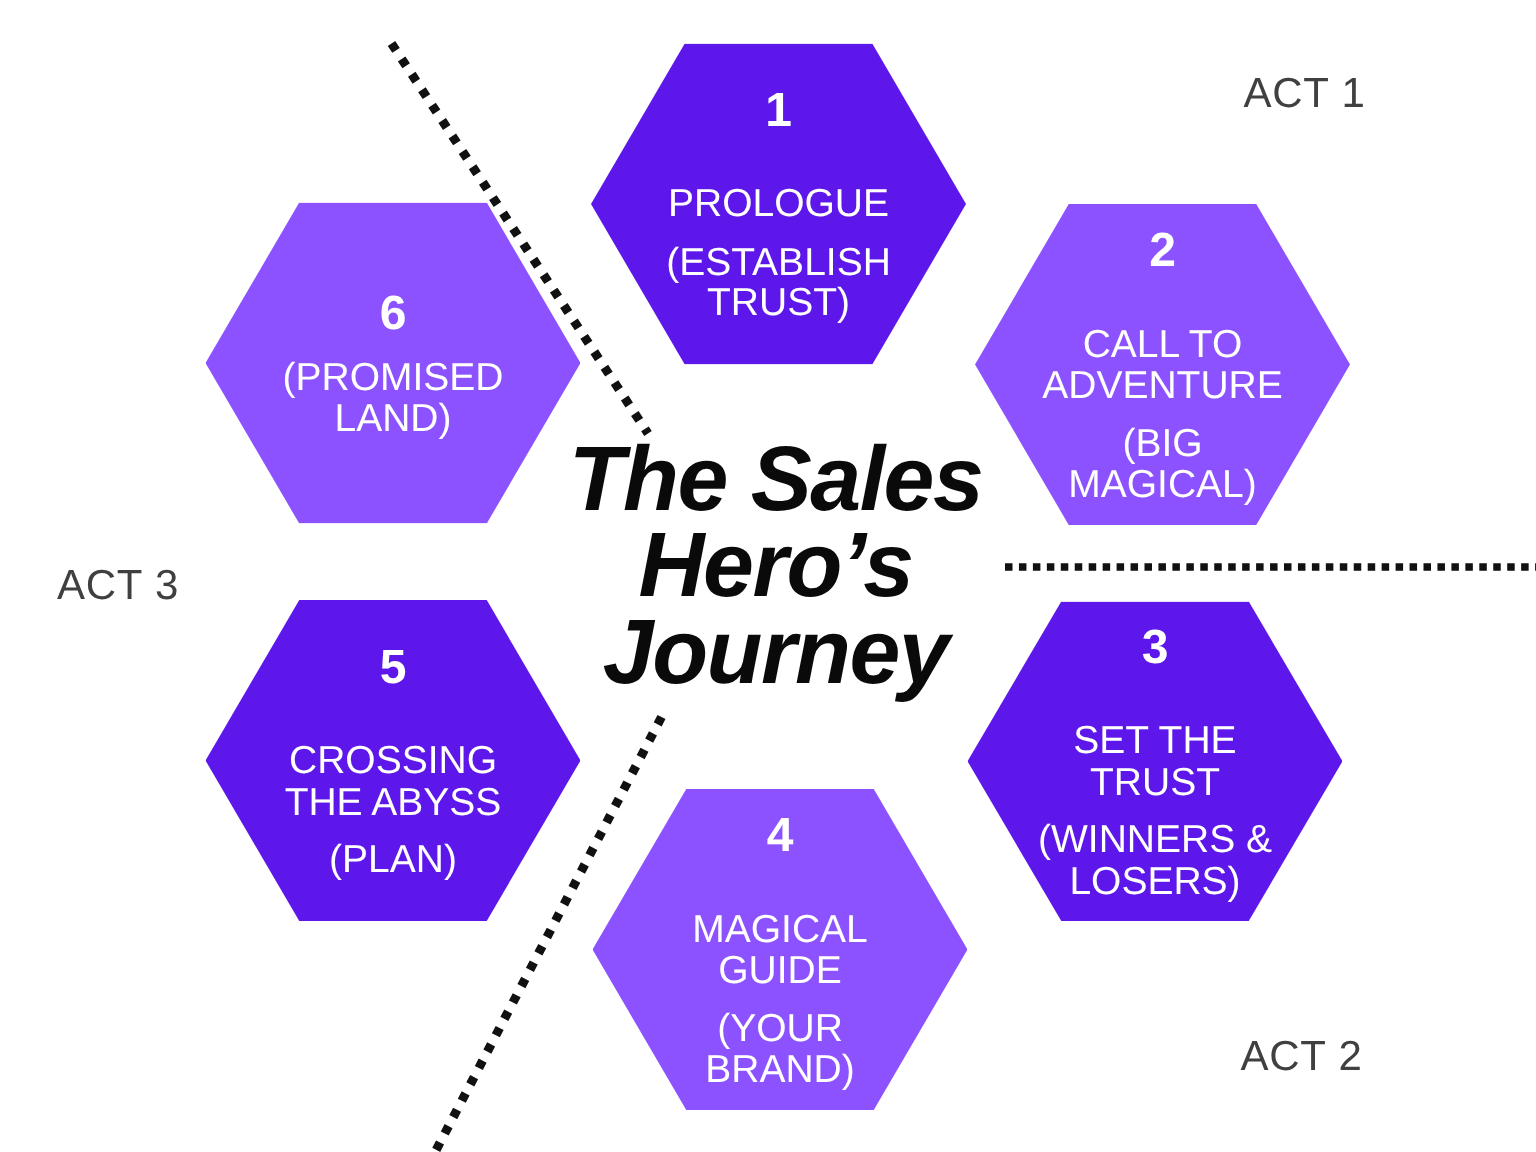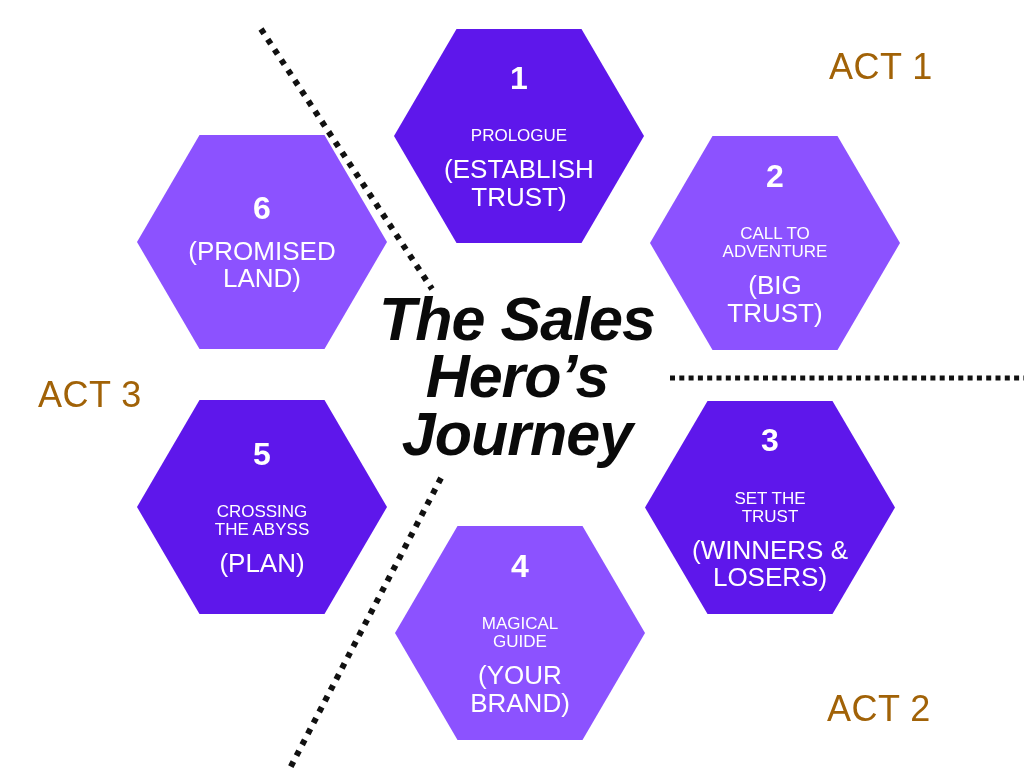--- a/index.html
+++ b/index.html
@@ -24,21 +24,21 @@
     justify-content: center;
     text-align: center;
     color: #ffffff;
   }
   .hex-number {
     font-size: 32px;
     font-weight: bold;
     line-height: 1.1;
   }
   .hex-name {
-    font-size: 17px;
+    font-size: 26px;
     line-height: 1.06;
     margin-top: 31px;
     white-space: pre-line;
   }
   .hex-subtitle {
     font-size: 26px;
     line-height: 1.06;
     margin-top: 11px;
     white-space: pre-line;
   }
@@ -51,22 +51,22 @@
     font-size: 61px;
     font-weight: bold;
     font-style: italic;
     line-height: 0.94;
     color: #0a0a0a;
     white-space: pre-line;
     letter-spacing: -1px;
   }
   .act {
     position: absolute;
-    font-size: 36px;
-    color: #a16207;
+    font-size: 28px;
+    color: #404040;
     letter-spacing: 0.5px;
   }
   .act-1 { left: 829px; top: 46px; }
   .act-2 { left: 827px; top: 676px; margin-top: 12px; }
   .act-3 { left: 38px;  top: 374px; }
   .lines-overlay {
     position: absolute;
     left: 0; top: 0;
     width: 1024px;
     height: 768px;
@@ -89,21 +89,21 @@
     <div class="hex-name">PROLOGUE</div>
     <div class="hex-subtitle">(ESTABLISH
 TRUST)</div>
   </div>
 
   <div class="hex" style="left: 650px; top: 136px; width: 250px; height: 214px; background-color: rgb(140, 82, 255);">
     <div class="hex-number">2</div>
     <div class="hex-name">CALL TO
 ADVENTURE</div>
     <div class="hex-subtitle">(BIG
-TRUST)</div>
+MAGICAL)</div>
   </div>
 
   <div class="hex" style="left: 645px; top: 401px; width: 250px; height: 213px; background-color: rgb(94, 23, 235);">
     <div class="hex-number">3</div>
     <div class="hex-name">SET THE
 TRUST</div>
     <div class="hex-subtitle">(WINNERS &amp;
 LOSERS)</div>
   </div>
 

